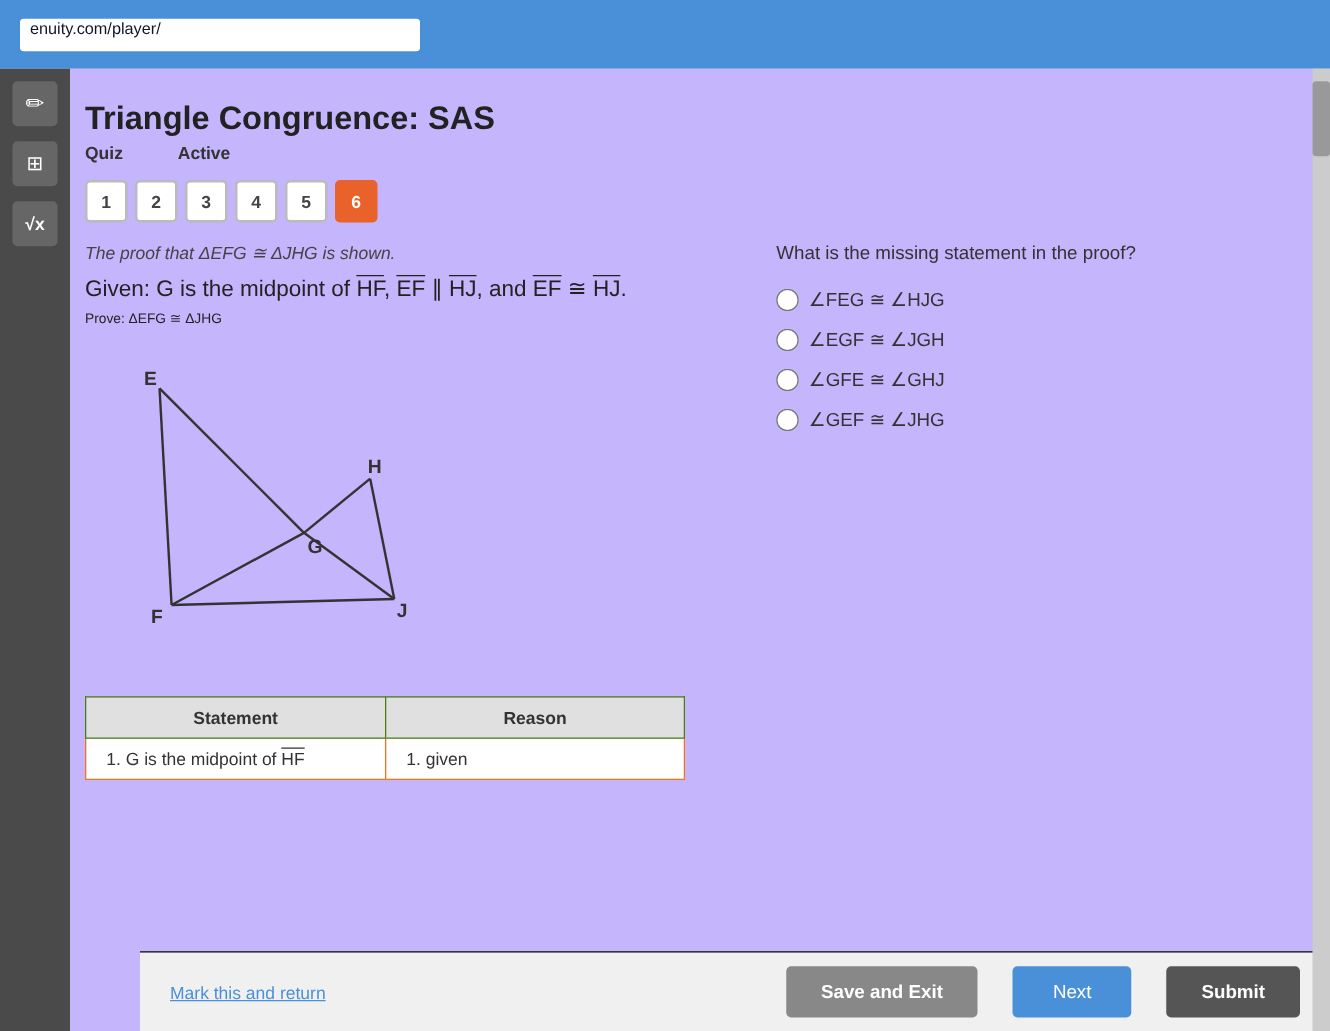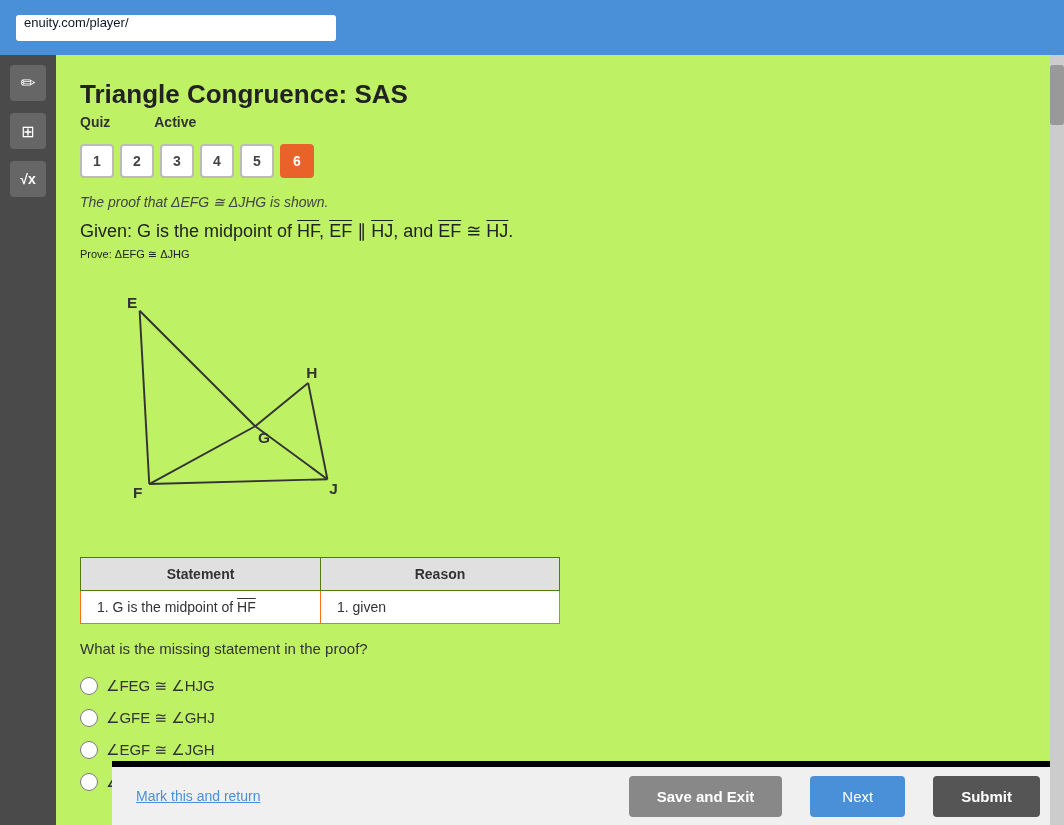--- a/index.html
+++ b/index.html
@@ -57,22 +57,22 @@
       display: flex;
       align-items: center;
       justify-content: center;
       cursor: pointer;
       color: white;
       font-size: 18px;
     }
 
     .content-area {
       flex: 1;
-      background: #bef264;
-      padding: 24px 24px;
+      background: #c4b5fd;
+      padding: 24px 12px;
       overflow-y: auto;
       position: relative;
     }
 
     .quiz-title {
       font-size: 26px;
       font-weight: bold;
       color: #222;
       margin-bottom: 4px;
     }
@@ -114,22 +114,21 @@
     }
 
     .nav-btn.active {
       background: #e8622a;
       border-color: #e8622a;
       color: white;
     }
 
     .question-content {
       display: flex;
-      flex-direction: column;
-      gap: 16px;
+      gap: 36px;
     }
 
     .left-panel {
       flex: 1.2;
     }
 
     .right-panel {
       flex: 1;
     }
 
@@ -213,21 +212,21 @@
       width: 240px;
     }
 
     .bottom-bar {
       position: absolute;
       bottom: 0;
       left: 56px;
       right: 0;
       height: 64px;
       background: #f0f0f0;
-      border-top: 6px solid #000000;
+      border-top: 1px solid #000000;
       display: flex;
       align-items: center;
       padding: 0 24px;
       justify-content: space-between;
     }
 
     .mark-return-link {
       font-size: 14px;
       color: #4a90d9;
       text-decoration: underline;
@@ -400,27 +399,27 @@
         <div class="question-text" style="margin-bottom:20px; font-style:normal; font-size:15px; color:#333;">
           What is the missing statement in the proof?
         </div>
 
         <div class="radio-option">
           <input type="radio" name="answer" id="opt1" style="">
           <label for="opt1" class="answer-label">∠FEG ≅ ∠HJG</label>
         </div>
 
         <div class="radio-option">
+          <input type="radio" name="answer" id="opt3" style="">
+          <label for="opt3" class="answer-label">∠EGF ≅ ∠JGH</label>
+        </div>
+
+        <div class="radio-option">
           <input type="radio" name="answer" id="opt2" style="">
           <label for="opt2" class="answer-label">∠GFE ≅ ∠GHJ</label>
-        </div>
-
-        <div class="radio-option">
-          <input type="radio" name="answer" id="opt3" style="">
-          <label for="opt3" class="answer-label">∠EGF ≅ ∠JGH</label>
         </div>
 
         <div class="radio-option">
           <input type="radio" name="answer" id="opt4" style="">
           <label for="opt4" class="answer-label">∠GEF ≅ ∠JHG</label>
         </div>
 
       </div>
     </div>
 

